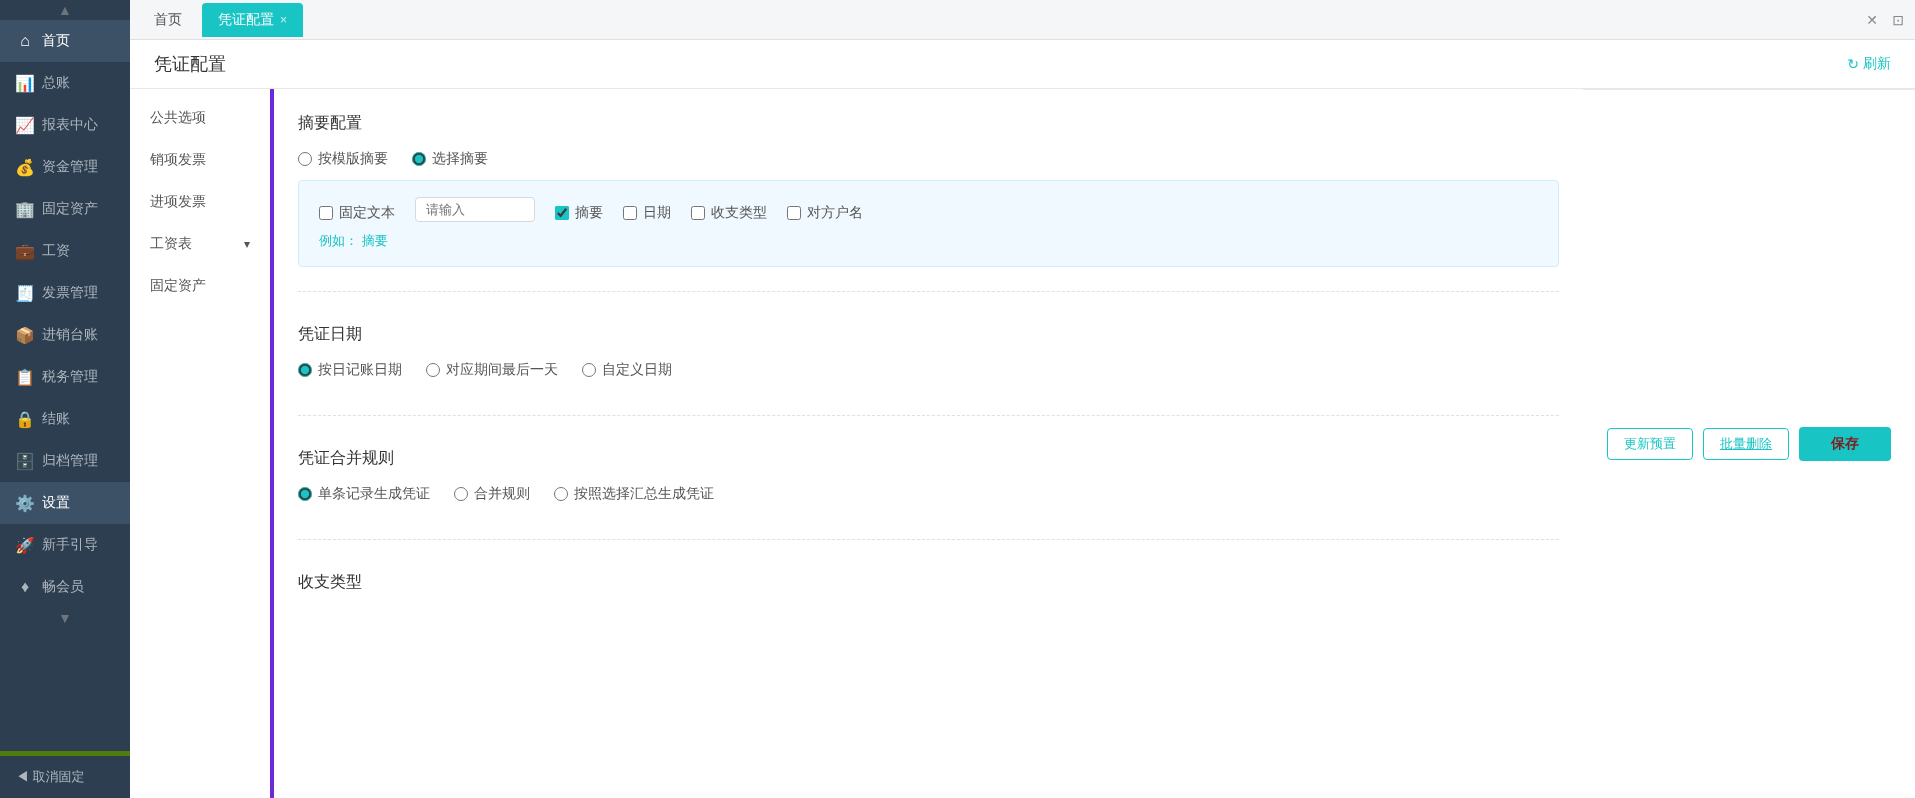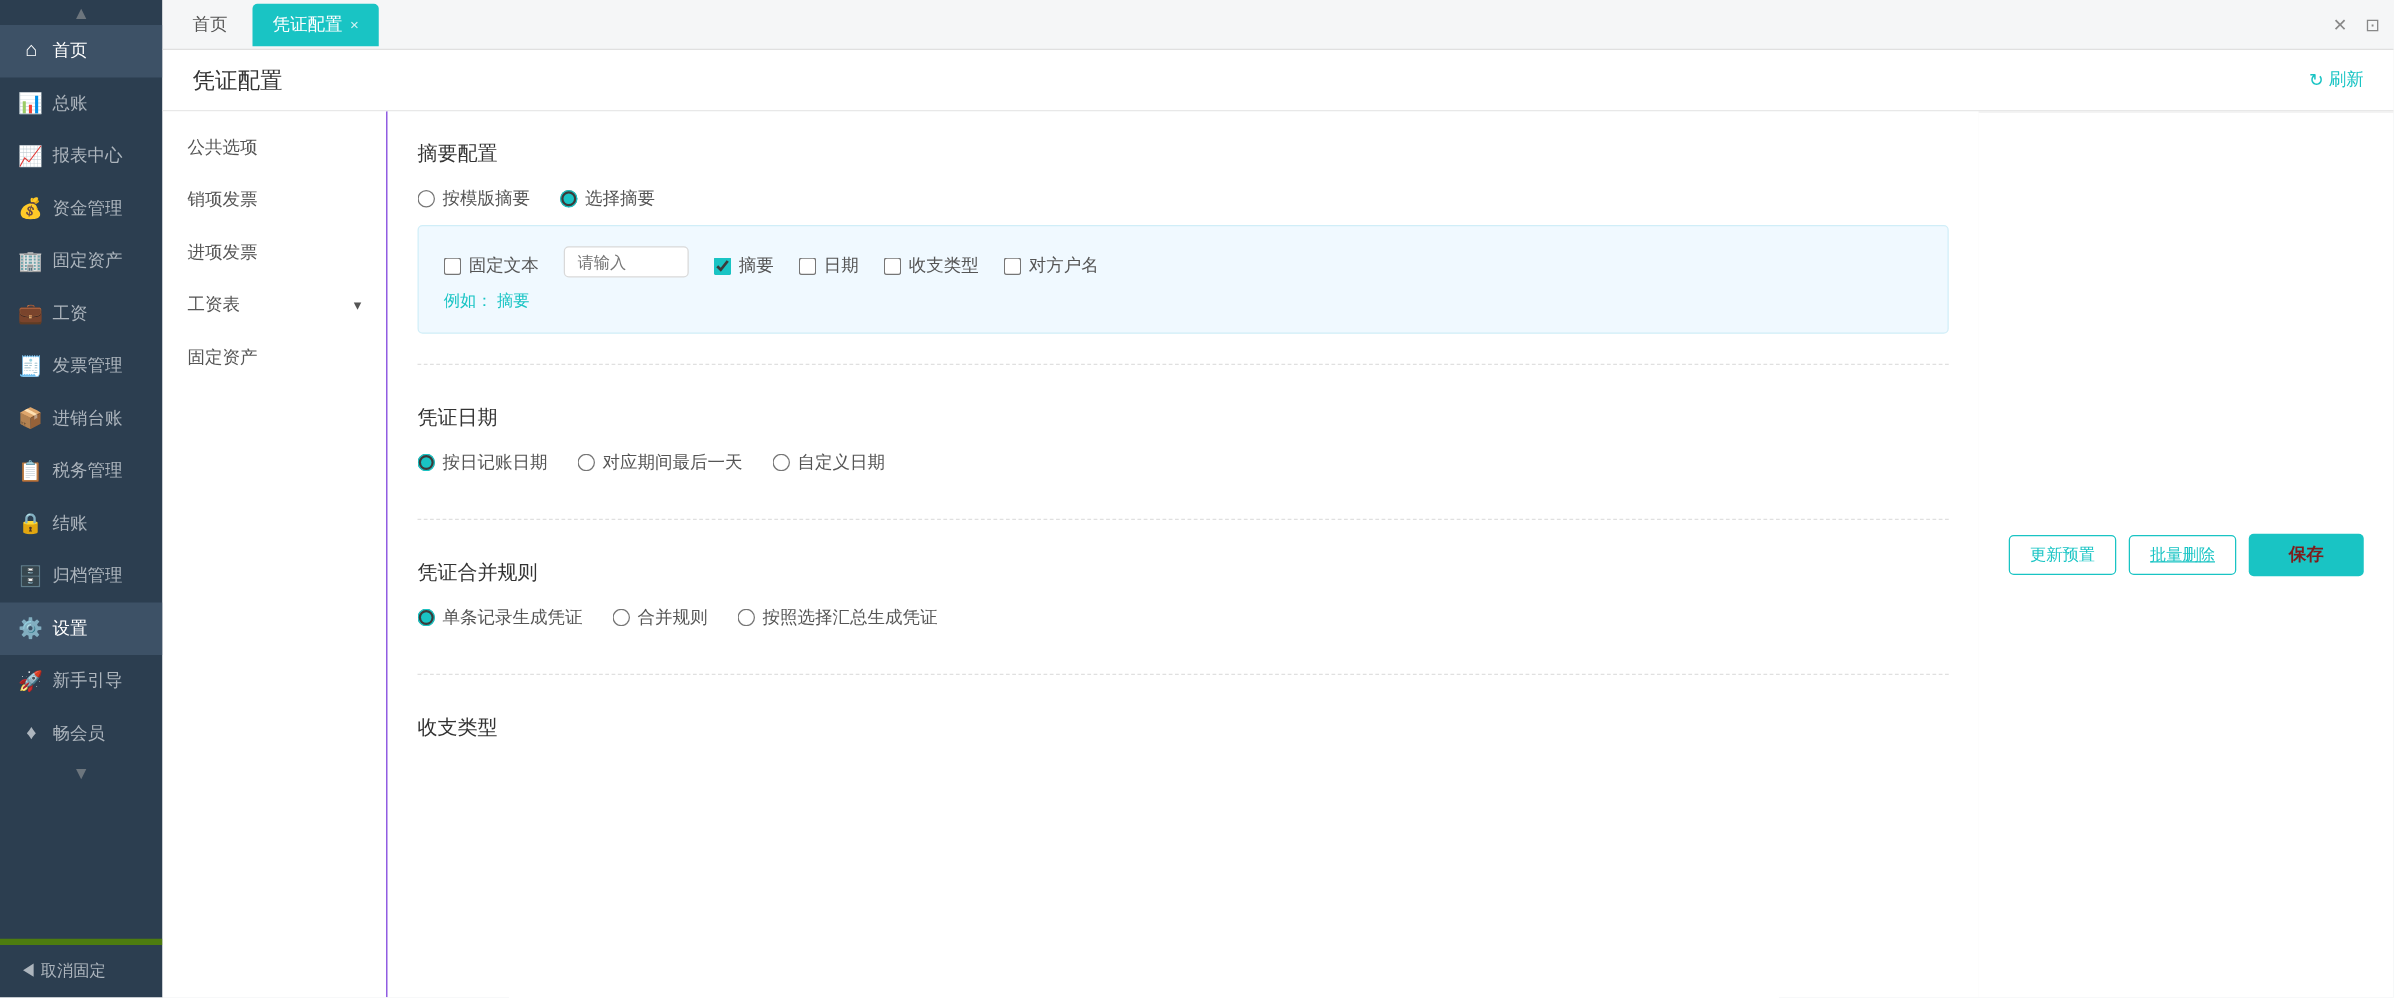--- a/index.html
+++ b/index.html
@@ -124,23 +124,23 @@
 
     
     .content-wrapper {
       flex: 1;
       display: flex;
       overflow: hidden;
     }
 
     
     .left-nav {
-      width: 180px;
+      width: 144px;
       background: #fff;
-      border-right: 1px solid #6d28d9;
+      border-right: 4px solid #6d28d9;
       padding: 8px 0;
       flex-shrink: 0;
       overflow-y: auto;
     }
     .left-nav-item {
       padding: 12px 20px;
       cursor: pointer;
       color: #555;
       font-size: 14px;
       display: flex;
@@ -222,21 +222,21 @@
       accent-color: #19c4c4;
       width: 14px;
       height: 14px;
     }
     .text-input {
       border: 1px solid #d9d9d9;
       border-radius: 4px;
       padding: 4px 10px;
       font-size: 13px;
       color: #999;
-      width: 100px;
+      width: 120px;
       outline: none;
     }
     .example-text {
       color: #19c4c4;
       font-size: 13px;
       margin-top: 4px;
     }
 
     
     .bottom-bar {

